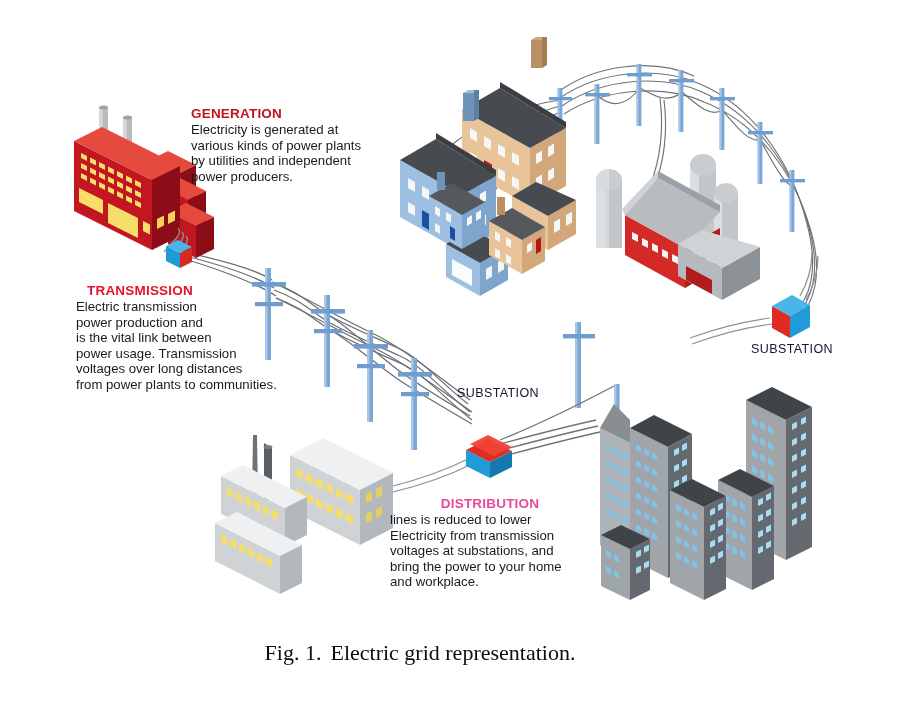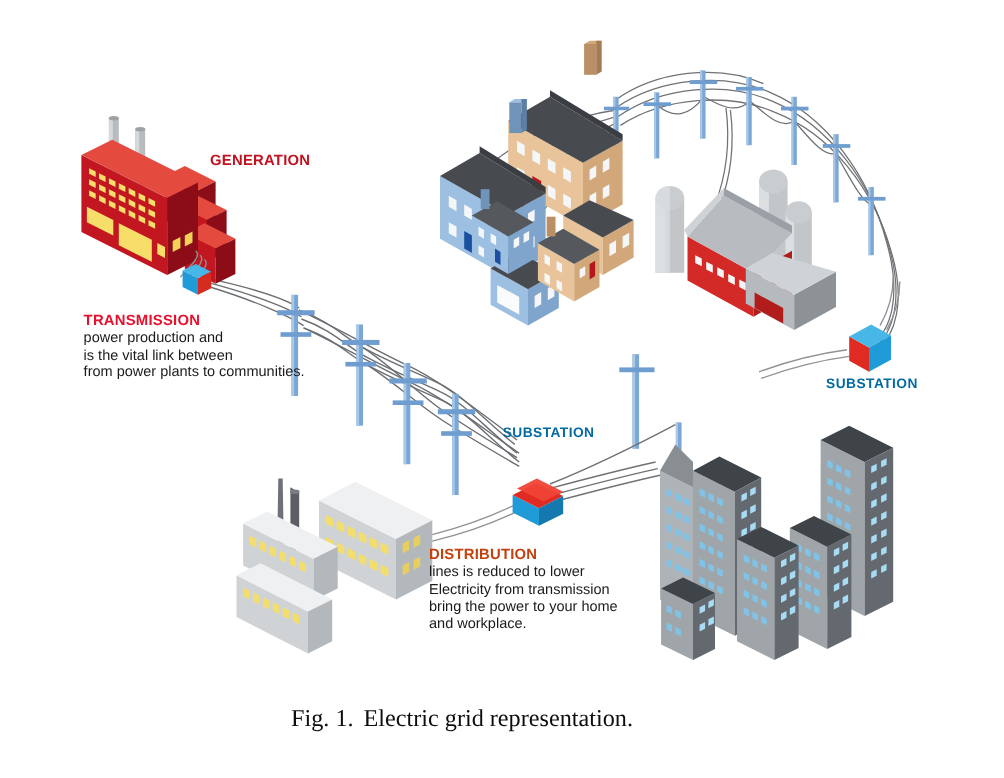--- a/index.html
+++ b/index.html
@@ -3,25 +3,25 @@
 <meta charset="utf-8">
 <style>
   html,body{margin:0;padding:0;background:#ffffff;}
   body{width:913px;height:707px;overflow:hidden;font-family:"Liberation Sans",sans-serif;}
   #page{position:relative;width:913px;height:707px;background:#ffffff;}
   #figure{position:absolute;left:0;top:0;width:913px;height:630px;}
   svg{display:block;}
 
   .blk{position:absolute;}
   .hd{font-weight:bold;font-size:13.5px;letter-spacing:.2px;margin:0 0 1px 0;}
-  .hd.gen{color:#c1121f;margin-top:32px;}
-  .hd.tr{color:#e8112d;}
-  .hd.di{color:#c2410c;}
+  .hd.gen{color:#c1121f;}
+  .hd.tr{color:#e8112d;margin-left:11px;}
+  .hd.di{color:#ec4899;text-align:center;}
   .bd{font-size:13.2px;line-height:15.6px;color:#1a1a1a;font-family:"Liberation Sans",sans-serif;}
-  .sub-label{position:absolute;font-weight:bold;font-size:12.5px;color:#0369a1;letter-spacing:.4px;}
+  .sub-label{position:absolute;font-weight:normal;font-size:12.5px;color:#0f172a;letter-spacing:.4px;}
 
   #caption{position:absolute;left:0;top:640px;width:840px;text-align:center;
     font-family:"Liberation Serif",serif;font-size:22px;color:#0d0d0d;}
   .capgap{display:inline-block;width:9px;}
 </style>
 </head>
 <body>
 
 <div id="page">
 
@@ -630,36 +630,46 @@
         <path d="M772,306 L790,316 L790,338 L772,328 Z" fill="#e02b22"></path>
         <path d="M772,306 L790,316 L810,305 L792,295 Z" fill="#49b6e8"></path>
         <path d="M790,316 L810,305 L810,327 L790,338 Z" fill="#1f9bd8"></path>
       </g>
 
     </svg>
   </div>
 
   <div class="blk" style="left:191px;top:106px;width:200px;">
     <div class="hd gen">GENERATION</div>
+    <div class="bd">
+      <div>Electricity is generated at</div>
+      <div>various kinds of power plants</div>
+      <div>by utilities and independent</div>
+      <div>power producers.</div>
+    </div>
   </div>
 
   <div class="blk" style="left:76px;top:283px;width:250px;">
     <div class="hd tr">TRANSMISSION</div>
     <div class="bd">
+      <div>Electric transmission</div>
       <div>power production and</div>
       <div>is the vital link between</div>
+      <div>power usage. Transmission</div>
+      <div>voltages over long distances</div>
       <div>from power plants to communities.</div>
     </div>
   </div>
 
   <div class="blk" style="left:390px;top:496px;width:200px;">
     <div class="hd di">DISTRIBUTION</div>
     <div class="bd">
       <div>lines is reduced to lower</div>
       <div>Electricity from transmission</div>
+      <div>voltages at substations, and</div>
       <div>bring the power to your home</div>
       <div>and workplace.</div>
     </div>
   </div>
 
   <div class="sub-label" style="left:457px;top:386px;">SUBSTATION</div>
 
   <div class="sub-label" style="left:751px;top:342px;">SUBSTATION</div>
 
   <div id="caption">

